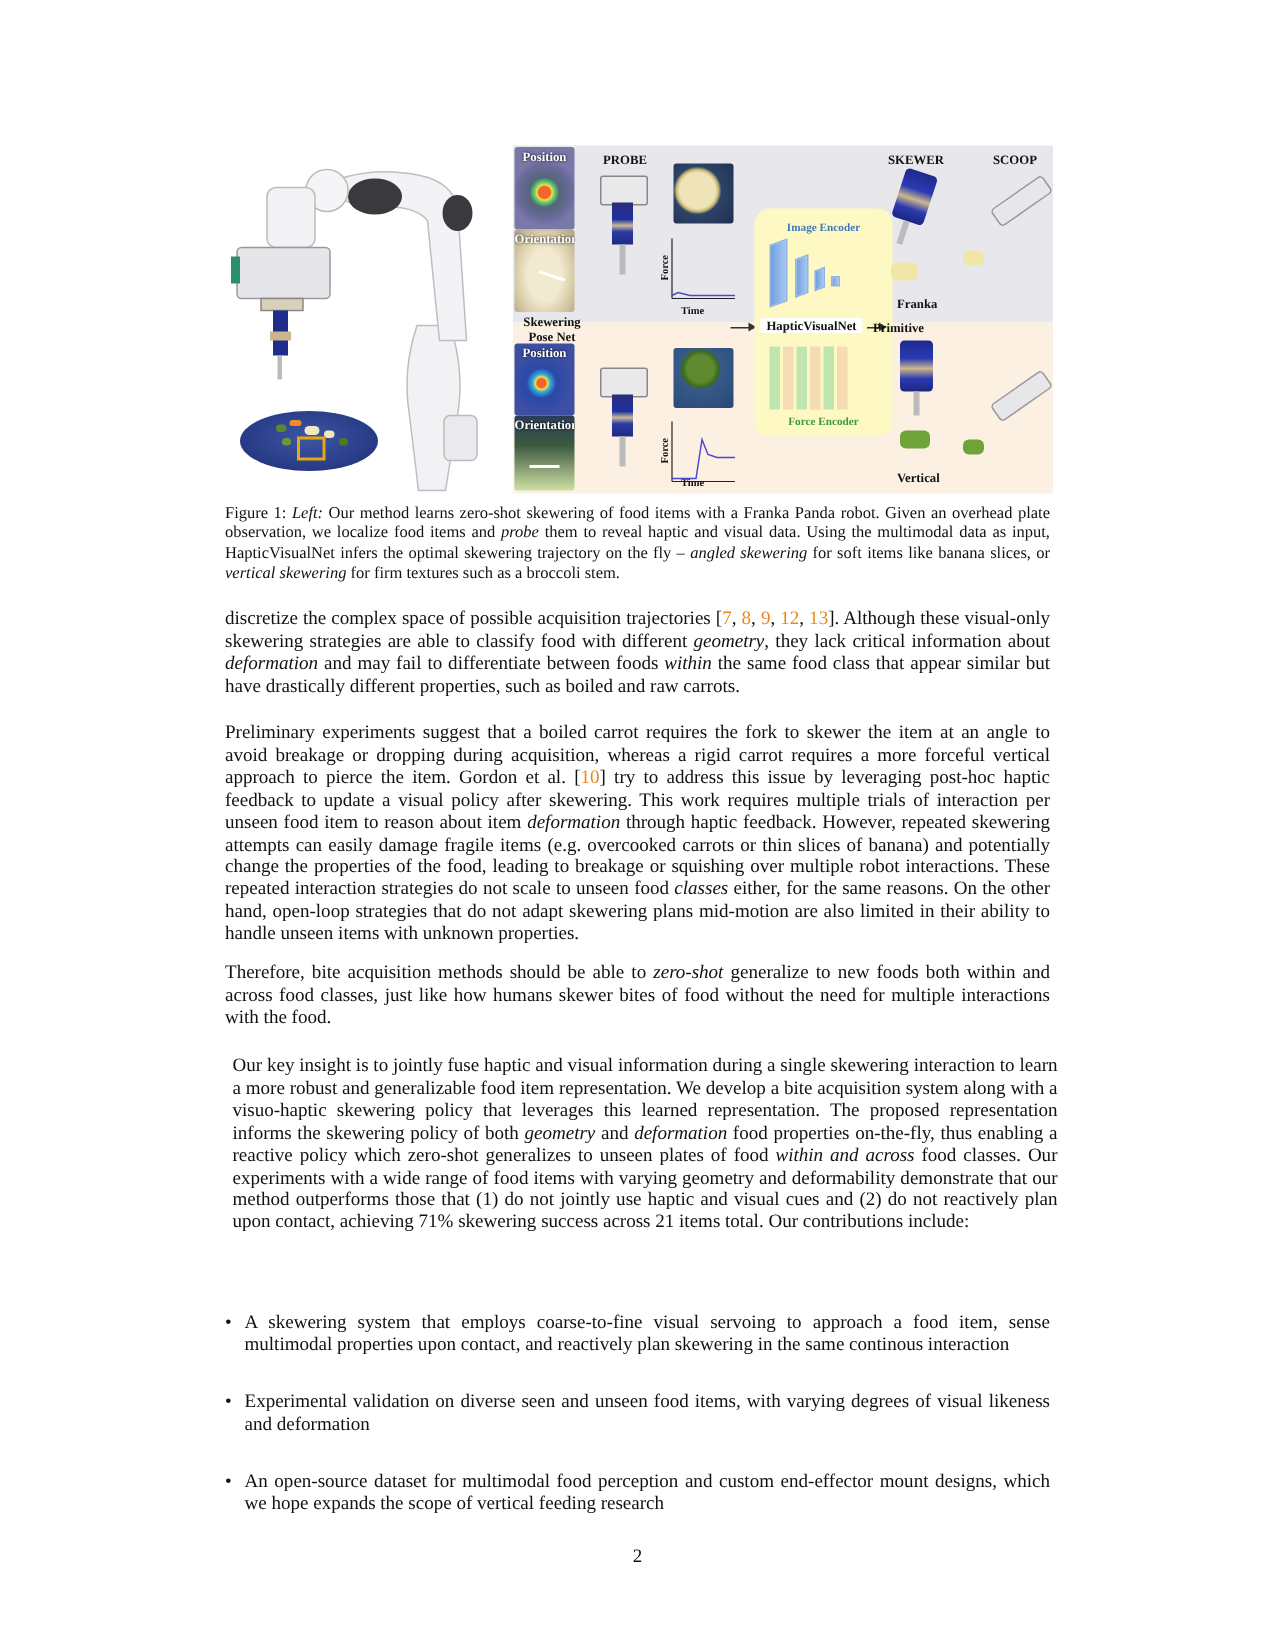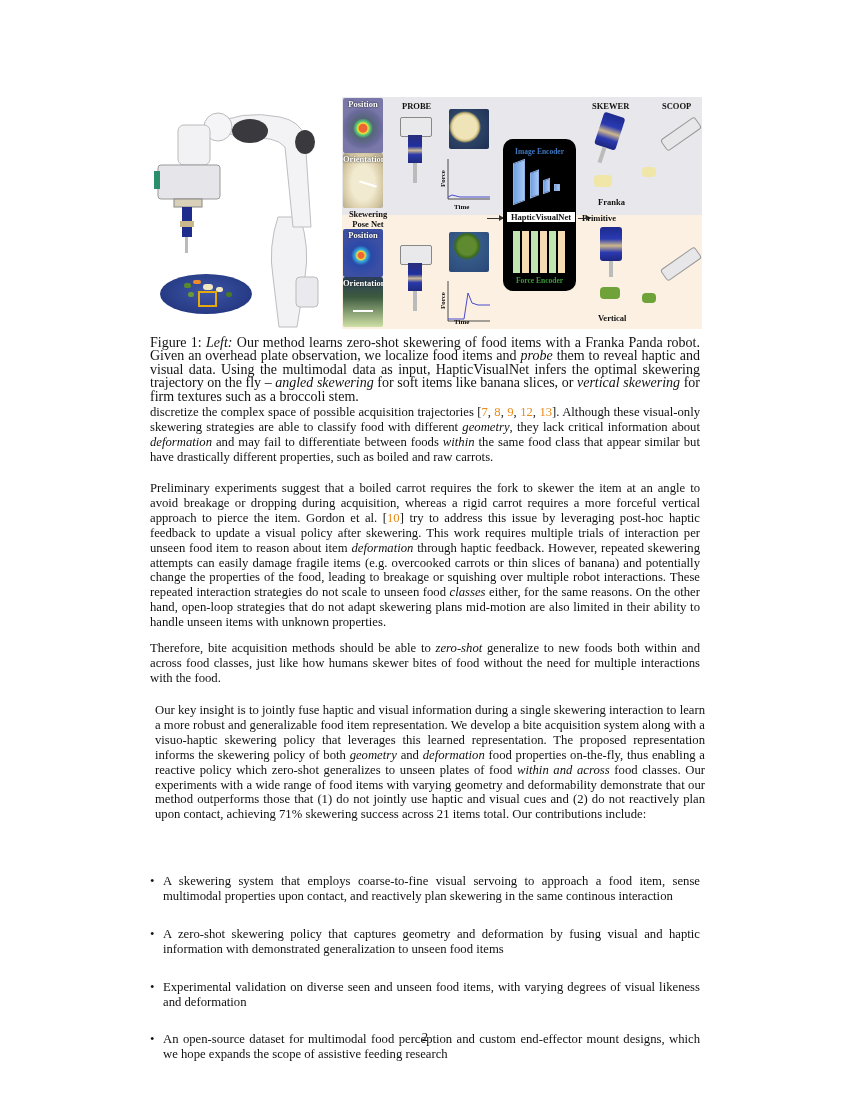--- a/index.html
+++ b/index.html
@@ -36,41 +36,41 @@
 
   .photo { position: absolute; width: 40px; height: 40px; border-radius: 2px; }
   .photo-banana { background: radial-gradient(circle at 40% 45%, #efe4b8 0 12px, #c8b877 14px, #2d4366 16px, #1d2f52 100%); }
   .photo-broc { background: radial-gradient(circle at 45% 35%, #5f8a2f 0 9px, #3b6a20 12px, #355a88 14px, #2a4778 100%); }
 
   .mini-plot { position: absolute; width: 48px; height: 44px; }
   .mini-plot svg { position: absolute; left: 0; top: 0; }
   .mini-plot .ylab { position: absolute; left: -3px; top: 14px; font-size: 7px; font-weight: bold; transform: rotate(-90deg); transform-origin: left top; }
   .mini-plot .xlab { position: absolute; left: 12px; top: 46px; font-size: 7px; font-weight: bold; }
 
-  .net-box { position: absolute; left: 161px; top: 42px; width: 73px; height: 152px; background: #000000; border-radius: 10px; }
+  .net-box { position: absolute; left: 161px; top: 42px; width: 92px; height: 152px; background: #fef9c3; border-radius: 10px; }
   .net-box .enc-title { position: absolute; width: 100%; text-align: center; font-size: 7.5px; font-weight: bold; }
   .enc-img { color: #3f78c0; top: 8px; }
   .enc-force { color: #3f9a3f; bottom: 6px; }
   .slab { position: absolute; background: linear-gradient(90deg, #6ea0e4, #a9c7f0); border: 1px solid #8fb2e6; }
   .fbar { position: absolute; top: 92px; width: 7px; height: 42px; }
 
   .net-label { position: absolute; left: 164px; top: 114px; font-size: 8.5px; font-weight: bold; width: 80px; }
   .flow-arrow { position: absolute; height: 1px; background: #333; }
   .flow-arrow::after { content: ""; position: absolute; right: -1px; top: -3px; border-left: 5px solid #333; border-top: 3.5px solid transparent; border-bottom: 3.5px solid transparent; }
 
   .skewer-arm { position: absolute; width: 22px; }
   .skewer-arm .mount { position: absolute; left: 0; top: 0; width: 22px; height: 34px; background: linear-gradient(#1d2a8e, #2a3ab2 35%, #cdb78c 55%, #2c3ab0 75%, #1c2680); border-radius: 3px; }
   .skewer-arm .fork { position: absolute; left: 9px; top: 34px; width: 4px; height: 16px; background: #bbb; }
   .food-blob { position: absolute; border-radius: 4px; }
 
   .scoop-arm { position: absolute; width: 40px; height: 12px; background: #e7e7ea; border: 1px solid #999; border-radius: 3px; transform: rotate(-35deg); }
 
   
   .text-block { position: absolute; left: 150px; width: 550px; font-size: 12.7px; line-height: 14.9px; text-align: justify; }
-  #caption { top: 336px; font-size: 14px; line-height: 13.4px; }
+  #caption { top: 336px; font-size: 11px; line-height: 13.4px; }
   .ref { color: #e88a1a; }
   em { font-style: italic; }
 
   #p1 { top: 405px; }
   #p2 { top: 481px; }
   #p3 { top: 641px; }
   #p4 { top: 698px; }
 
   #contributions { position: absolute; left: 150px; top: 851px; width: 550px; margin: 0; padding: 0; list-style: none;
                    font-size: 12.7px; line-height: 14.9px; }
@@ -232,18 +232,17 @@
 <p id="p3" class="text-block" style="margin:0;">
   <span>Therefore, bite acquisition methods should be able to </span><em>zero-shot</em><span> generalize to new foods both within and across food classes, just like how humans skewer bites of food without the need for multiple interactions with the food.</span>
 </p>
 
 <p id="p4" class="text-block" style="margin:5px;">
   <span>Our key insight is to jointly fuse haptic and visual information during a single skewering interaction to learn a more robust and generalizable food item representation. We develop a bite acquisition system along with a visuo-haptic skewering policy that leverages this learned representation. The proposed representation informs the skewering policy of both </span><em>geometry</em><span> and </span><em>deformation</em><span> food properties on-the-fly, thus enabling a reactive policy which zero-shot generalizes to unseen plates of food </span><em>within and across</em><span> food classes. Our experiments with a wide range of food items with varying geometry and deformability demonstrate that our method outperforms those that (1) do not jointly use haptic and visual cues and (2) do not reactively plan upon contact, achieving 71% skewering success across 21 items total. Our contributions include:</span>
 </p>
 
 <ul id="contributions">
   <li>A skewering system that employs coarse-to-fine visual servoing to approach a food item, sense multimodal properties upon contact, and reactively plan skewering in the same continous interaction</li>
-  <li>A zero-shot skewering policy that captures geometry and deformation by fusing visual and haptic information with demonstrated generalization to unseen food items</li>
   <li>Experimental validation on diverse seen and unseen food items, with varying degrees of visual likeness and deformation</li>
-  <li>An open-source dataset for multimodal food perception and custom end-effector mount designs, which we hope expands the scope of assistive feeding research</li>
+  <li>An open-source dataset for multimodal food perception and custom end-effector mount designs, which we hope expands the scope of vertical feeding research</li>
 </ul>
 
 <div id="page-number">2</div>
 
 </body></html>

